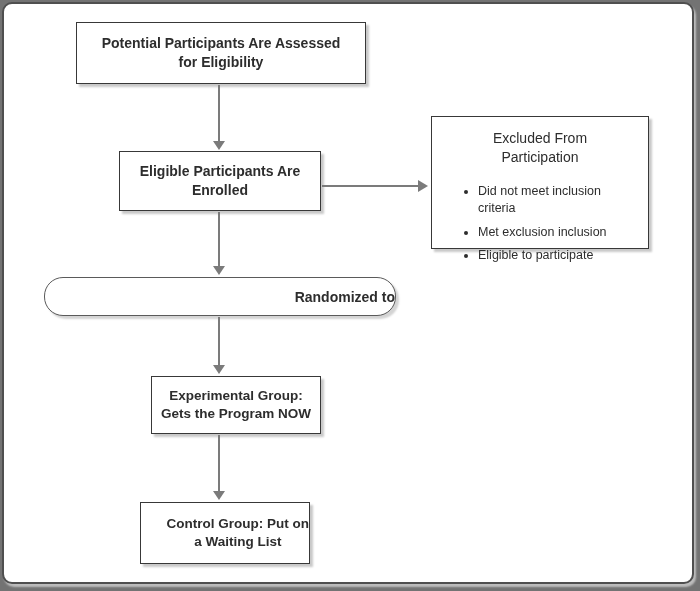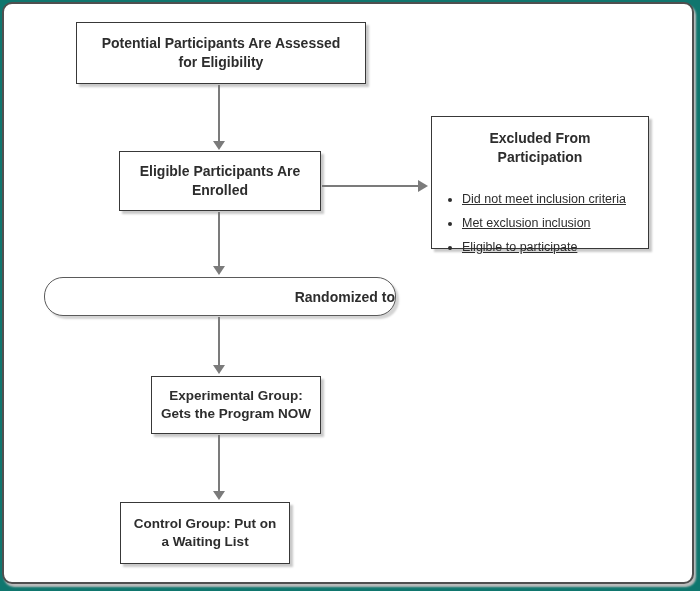--- a/index.html
+++ b/index.html
@@ -1,20 +1,20 @@
 <!DOCTYPE html>
 <html><head>
 <meta charset="utf-8">
 <style>
   html, body { margin: 0; padding: 0; background: #ffffff; }
   .canvas {
     position: relative;
     width: 700px;
     height: 591px;
-    background: #0f766e;
+    background: #737373;
     font-family: "Liberation Sans", sans-serif;
     overflow: hidden;
   }
   .frame {
     position: absolute;
     left: 2px; top: 2px;
     width: 692px; height: 582px;
     box-sizing: border-box;
     border: 2px solid #4f4f4f;
     border-radius: 10px;
@@ -42,50 +42,49 @@
   .box-excluded {
     left: 427px; top: 112px; width: 218px; height: 133px;
     display: block;
     text-align: left;
     font-weight: normal;
     padding: 12px 8px 8px 8px;
   }
   .box-excluded .excl-title {
     display: block;
     text-align: center;
-    font-weight: bold;
+    font-weight: normal;
     font-size: 14px;
     white-space: pre-line;
-    margin-bottom: 24px;
+    margin-bottom: 9px;
   }
   .box-excluded ul {
-    margin: 0;
+    margin: 16px;
     padding-left: 22px;
     font-size: 12.5px;
     color: #2d2d2d;
-    text-decoration: underline;
   }
   .box-excluded li { margin-bottom: 7px; }
   .pill {
     position: absolute;
     left: 40px; top: 273px; width: 352px; height: 39px;
     box-sizing: border-box;
     background: #ffffff;
     border: 1px solid #5a5a5a;
     border-radius: 19px;
     box-shadow: 3px 3px 2px #d4d4d4;
     display: flex;
     align-items: center;
     justify-content: flex-end;
     color: #2d2d2d;
     font-weight: bold;
     font-size: 14px;
   }
   .box-exper    { left: 133px; top: 372px; width: 170px; height: 58px; font-size: 13.5px; margin-left: 14px; }
-  .box-control  { left: 116px; top: 498px; width: 170px; height: 62px; font-size: 13.5px; }
+  .box-control  { left: 136px; top: 498px; width: 170px; height: 62px; font-size: 13.5px; justify-content: flex-end; }
 
   .shaft-v { position: absolute; width: 2px;  background: #7b7b7b; }
   .shaft-h { position: absolute; height: 2px; background: #7b7b7b; }
   .head-down {
     position: absolute; width: 0; height: 0;
     border-left: 6px solid transparent;
     border-right: 6px solid transparent;
     border-top: 9px solid #7b7b7b;
   }
   .head-right {

